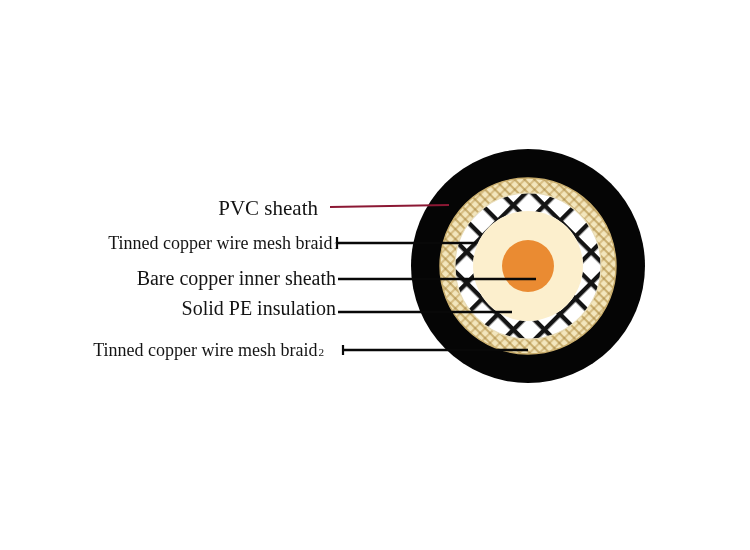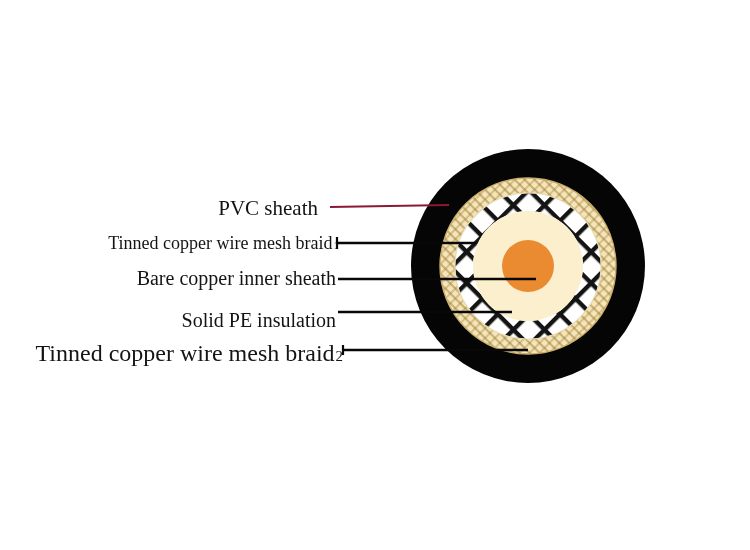--- a/index.html
+++ b/index.html
@@ -35,22 +35,22 @@
     line-height: 1;
   }
   .lbl .sup {
     font-size: 0.62em;
     vertical-align: baseline;
     padding-left: 1px;
   }
   #lbl-pvc          { font-size: 21px; right: 432px; top: 198px; }
   #lbl-braid1       { font-size: 18px; right: 411px; top: 234px; margin-left: 32px; }
   #lbl-bare         { font-size: 20px; right: 414px; top: 268px; margin-left: 9px; }
-  #lbl-pe           { font-size: 20px; right: 414px; top: 310px; }
-  #lbl-braid2       { font-size: 24px; right: 407px; top: 341px; }
+  #lbl-pe           { font-size: 20px; right: 414px; top: 298px; }
+  #lbl-braid2       { font-size: 18px; right: 426px; top: 341px; }
 </style>
 </head>
 <body>
 
 <div id="stage">
 
   <svg id="figure" viewBox="0 0 750 550">
     <defs>
 
       <pattern id="pat-tan-mesh" width="7" height="7" patternUnits="userSpaceOnUse" patternTransform="rotate(45)">

